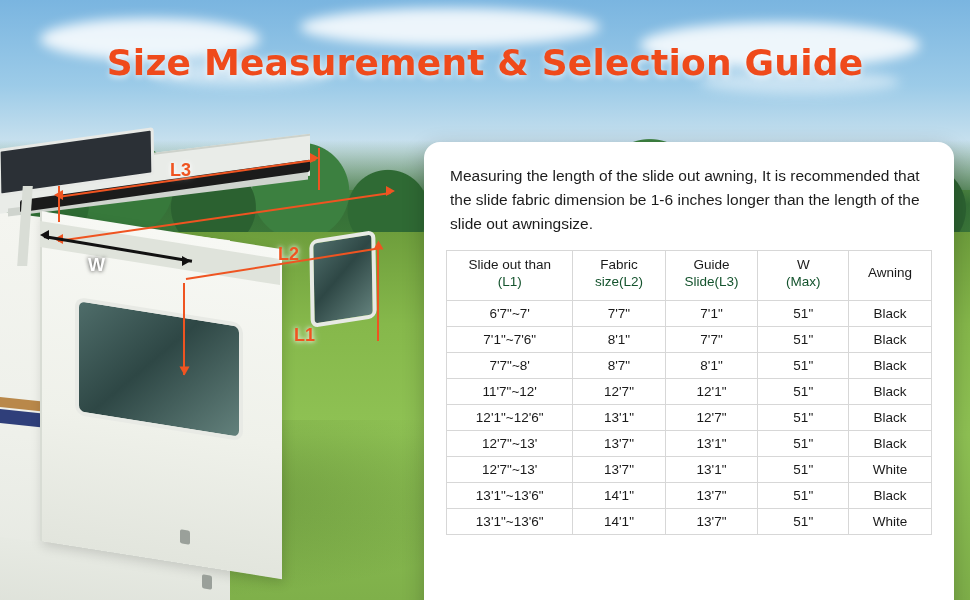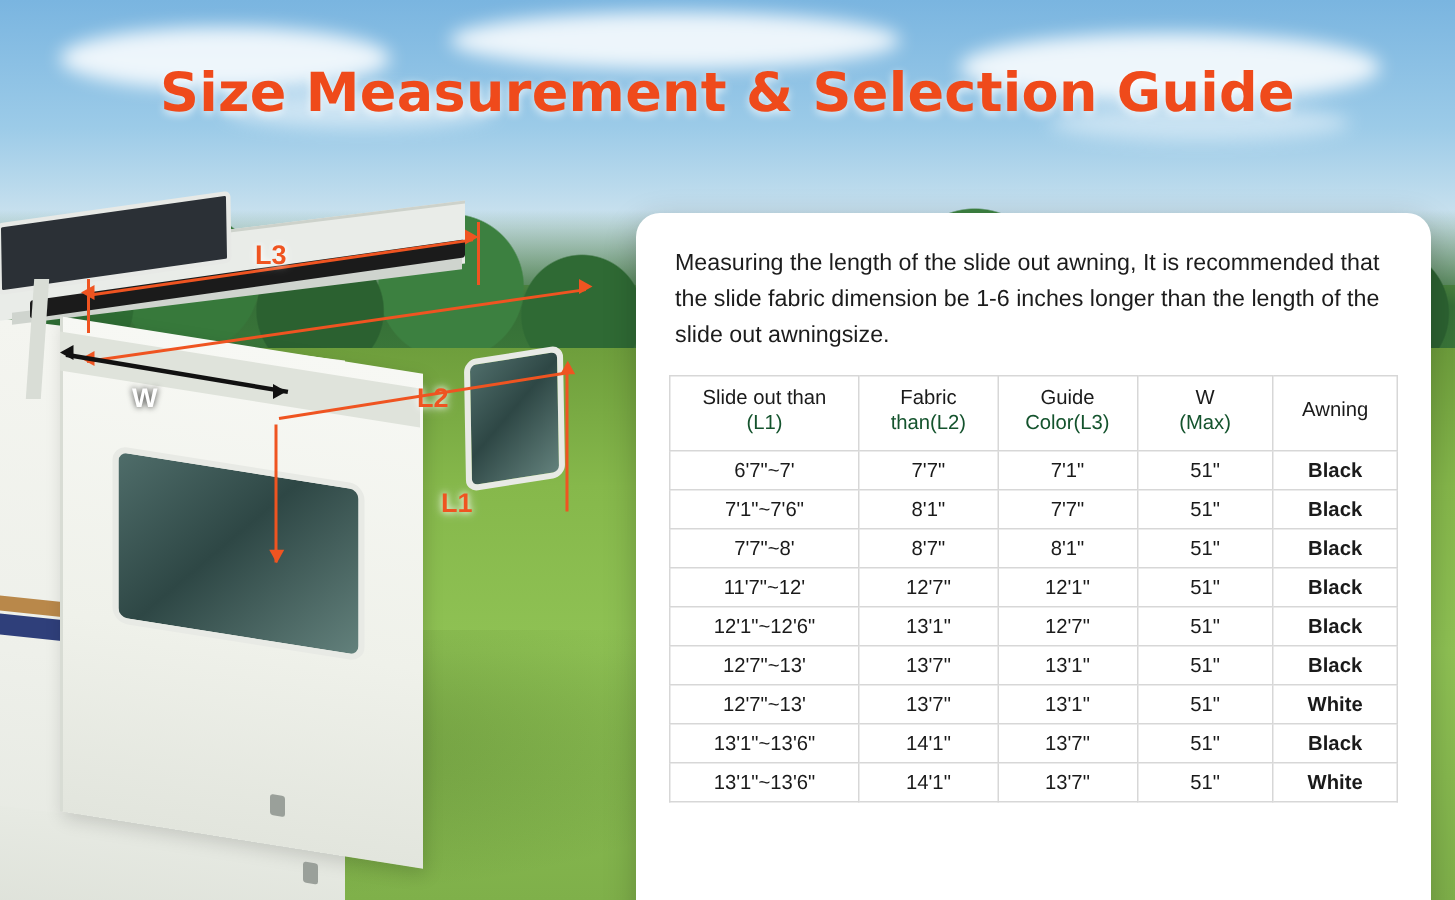--- a/index.html
+++ b/index.html
@@ -266,21 +266,21 @@
     text-align: center;
     padding: 5px 2px;
     border: 1px solid #d7d7d7;
     font-size: 13.5px;
     white-space: nowrap;
   }
   table.sizes tr td:first-child { width: 128px; }
   table.sizes tr td:nth-child(2) { width: 92px; }
   table.sizes tr td:nth-child(3) { width: 92px; }
   table.sizes tr td:nth-child(4) { width: 92px; }
-  table.sizes tr td:nth-child(5) { width: 82px; font-weight: bold; }
+  table.sizes tr td:nth-child(5) { width: 82px; }
 </style>
 </head>
 <body>
 
 <div class="stage">
 
   <div class="sky"></div>
   <div class="cloud c1"></div>
   <div class="cloud c2"></div>
   <div class="cloud c3"></div>
@@ -311,21 +311,21 @@
   <div class="ann-line" style="left:58px; top:196px; width:260px; transform:rotate(-8.2deg);"></div>
   <div class="ann-arrow" style="left:54px; top:190px; border-right:9px solid #ef5421;"></div>
   <div class="ann-arrow" style="left:310px; top:153px; border-left:9px solid #ef5421;"></div>
   <div class="tick" style="left:58px; top:186px; height:36px;"></div>
   <div class="tick" style="left:318px; top:148px; height:42px;"></div>
   <div class="ann-label" style="left:170px; top:160px;">L3</div>
 
   <div class="ann-line" style="left:58px; top:240px; width:336px; transform:rotate(-8.2deg);"></div>
   <div class="ann-arrow" style="left:54px; top:234px; border-right:9px solid #ef5421;"></div>
   <div class="ann-arrow" style="left:386px; top:186px; border-left:9px solid #ef5421;"></div>
-  <div class="ann-label" style="left:278px; top:255px;">L2</div>
+  <div class="ann-label" style="left:278px; top:244px;">L2</div>
 
   <div class="ann-line dark" style="left:44px; top:235px; width:150px; transform:rotate(9.5deg);"></div>
   <div class="ann-arrow" style="left:40px; top:230px; border-right:9px solid #111;"></div>
   <div class="ann-arrow" style="left:182px; top:256px; border-left:9px solid #111;"></div>
   <div class="ann-label" style="left:88px; top:255px; color:#ffffff; text-shadow:0 0 4px rgba(0,0,0,0.8);">W</div>
 
   <div class="ann-line" style="left:186px; top:278px; width:196px; transform:rotate(-9deg);"></div>
   <div class="ann-line" style="left:184px; top:282px; width:92px; transform:rotate(90deg);"></div>
   <div class="ann-line" style="left:378px; top:248px; width:92px; transform:rotate(90deg);"></div>
   <div class="ann-arrow" style="left:180px; top:366px; transform:rotate(90deg); border-left:9px solid #ef5421;"></div>
@@ -338,25 +338,25 @@
     <div class="card-note">Measuring the length of the slide out awning, It is recommended that the slide fabric dimension be 1-6 inches longer than the length of the slide out awningsize.</div>
     <table class="sizes">
       <thead>
         <tr>
           <th>
             <span>Slide out than</span><br>
             <span class="hl">(L1)</span>
           </th>
           <th>
             <span>Fabric</span><br>
-            <span class="hl">than(L2)</span>
+            <span class="hl">size(L2)</span>
           </th>
           <th>
             <span>Guide</span><br>
-            <span class="hl">Color(L3)</span>
+            <span class="hl">Slide(L3)</span>
           </th>
           <th>
             <span>W</span><br>
             <span class="hl">(Max)</span>
           </th>
           <th>
             <span>Awning</span>
           </th>
         </tr>
       </thead>

